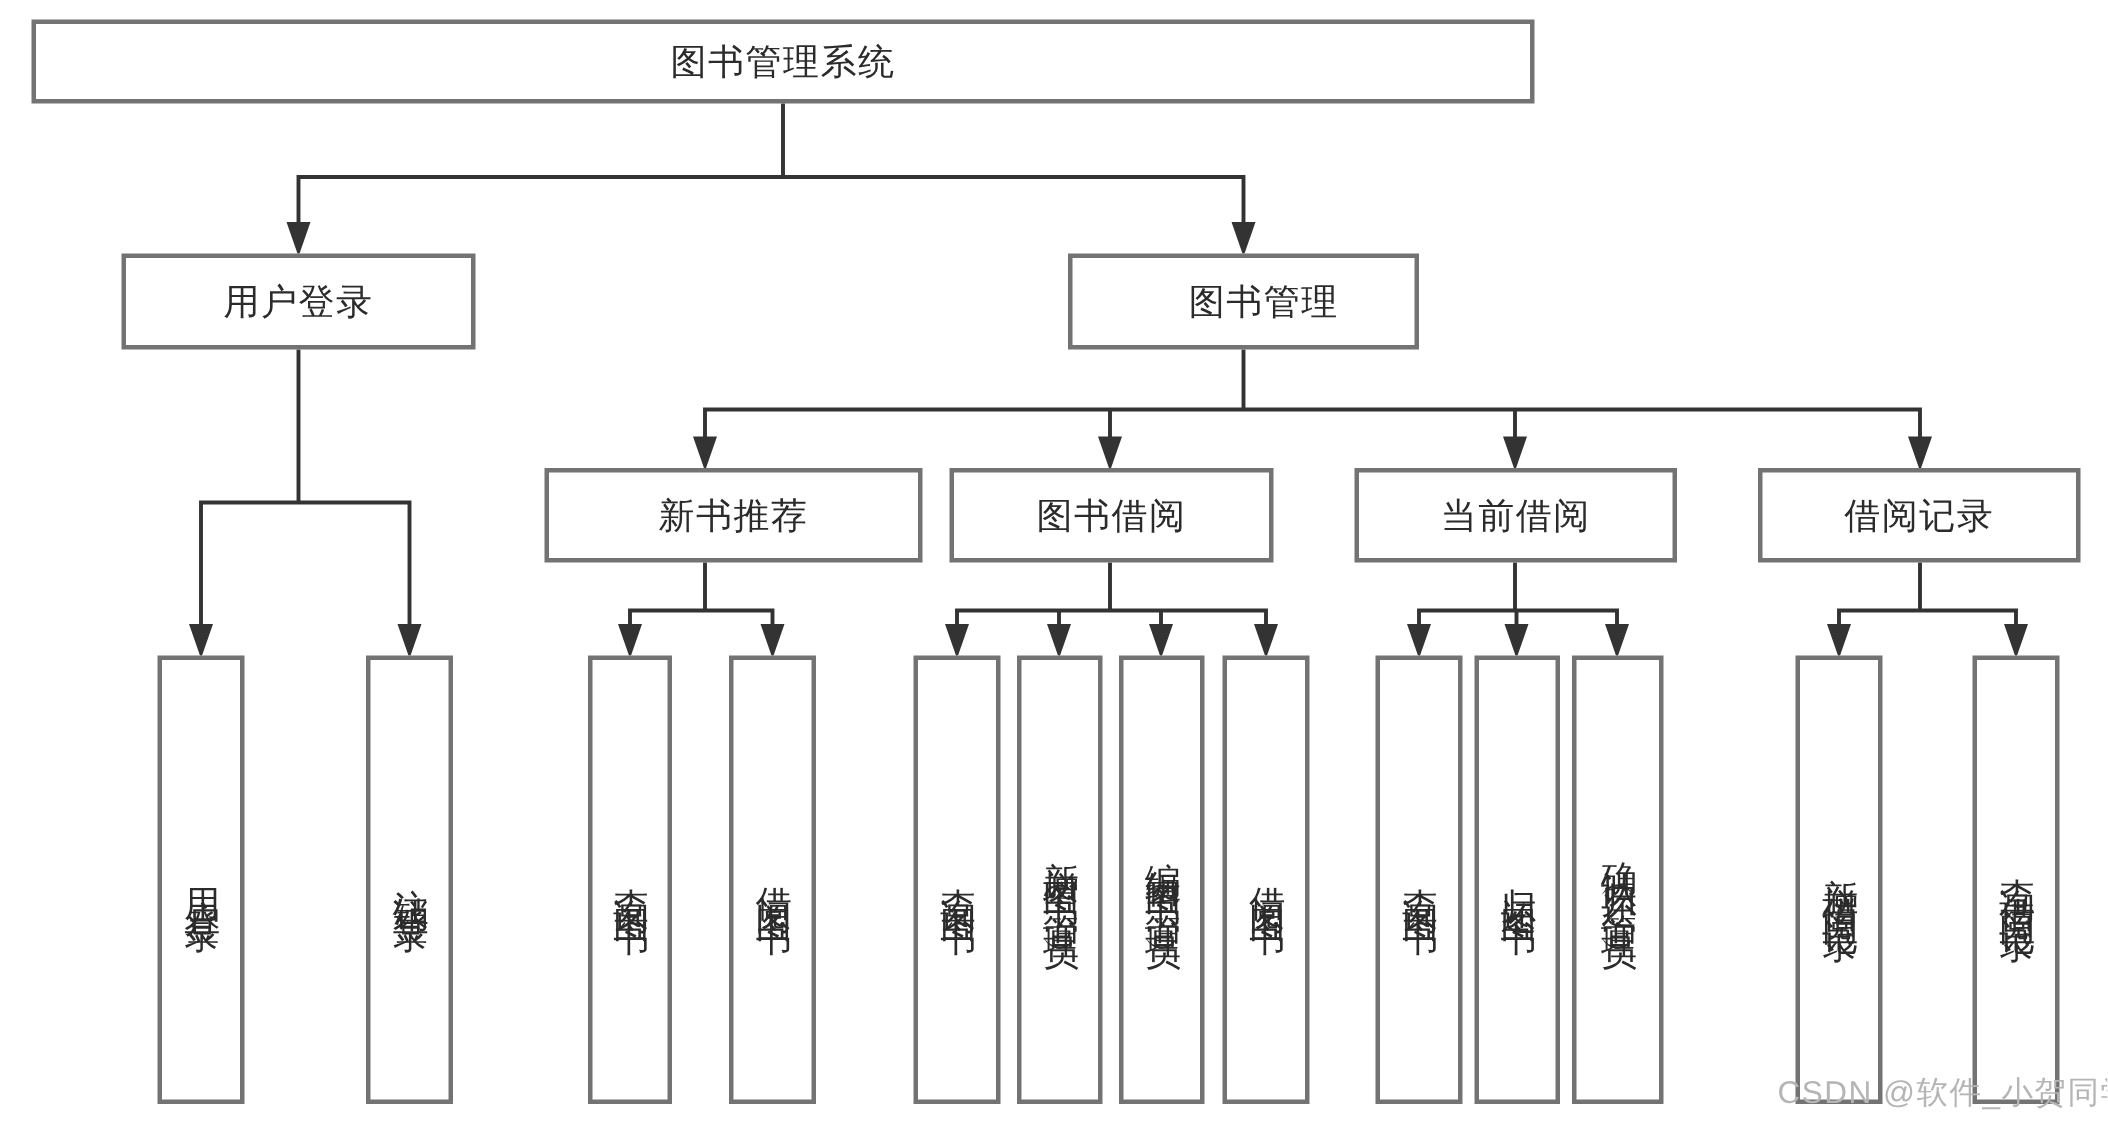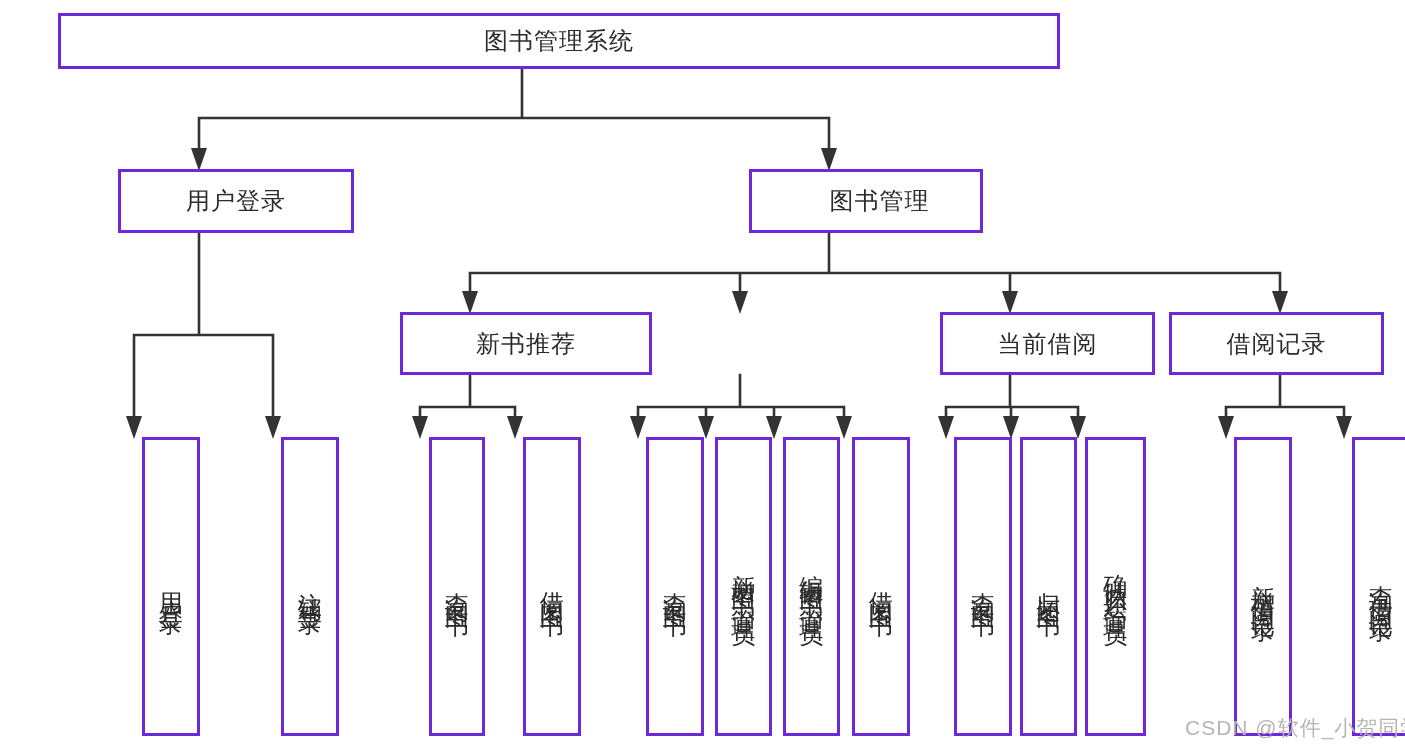--- a/index.html
+++ b/index.html
@@ -15,30 +15,29 @@
   .wires {
     position: absolute;
     left: 0; top: 0;
     width: 1405px; height: 747px;
     z-index: 1;
   }
   .node {
     position: absolute;
     box-sizing: border-box;
     background: #ffffff;
-    border: 3px solid #6d28d9;
+    border: 3px solid #737373;
     display: flex;
     align-items: center;
     justify-content: center;
     z-index: 2;
     font-size: 24px;
     letter-spacing: 1px;
     color: #2b2b2b;
     text-align: center;
-    margin-left: 37px;
   }
   .node .vtext {
     writing-mode: vertical-rl;
     text-orientation: mixed;
     letter-spacing: 7px;
     line-height: 1.15;
     white-space: nowrap;
   }
   .watermark {
     position: absolute;
@@ -103,24 +102,27 @@
   <div class="node" style="left:81px; top:169px; width:236px; height:64px;">
     <span>用户登录</span>
   </div>
   <div class="node" style="left:712px; top:169px; width:234px; height:64px;padding-left:27px;">
     <span>图书管理</span>
   </div>
 
   <div class="node" style="left:363px; top:312px; width:252px; height:63px;">
     <span>新书推荐</span>
   </div>
+  <div class="node" style="left:633px; top:312px; width:216px; height:63px;">
+    <span>图书借阅</span>
+  </div>
   <div class="node" style="left:903px; top:312px; width:215px; height:63px;justify-content:center;">
     <span>当前借阅</span>
   </div>
-  <div class="node" style="left:1132px; top:312px; width:215px; height:63px;">
+  <div class="node" style="left:1172px; top:312px; width:215px; height:63px;">
     <span>借阅记录</span>
   </div>
 
   <div class="node" style="left:105px; top:437px; width:58px; height:299px;">
     <span class="vtext">用户登录</span>
   </div>
   <div class="node" style="left:244px; top:437px; width:58px; height:299px;">
     <span class="vtext">注销登录</span>
   </div>
 

